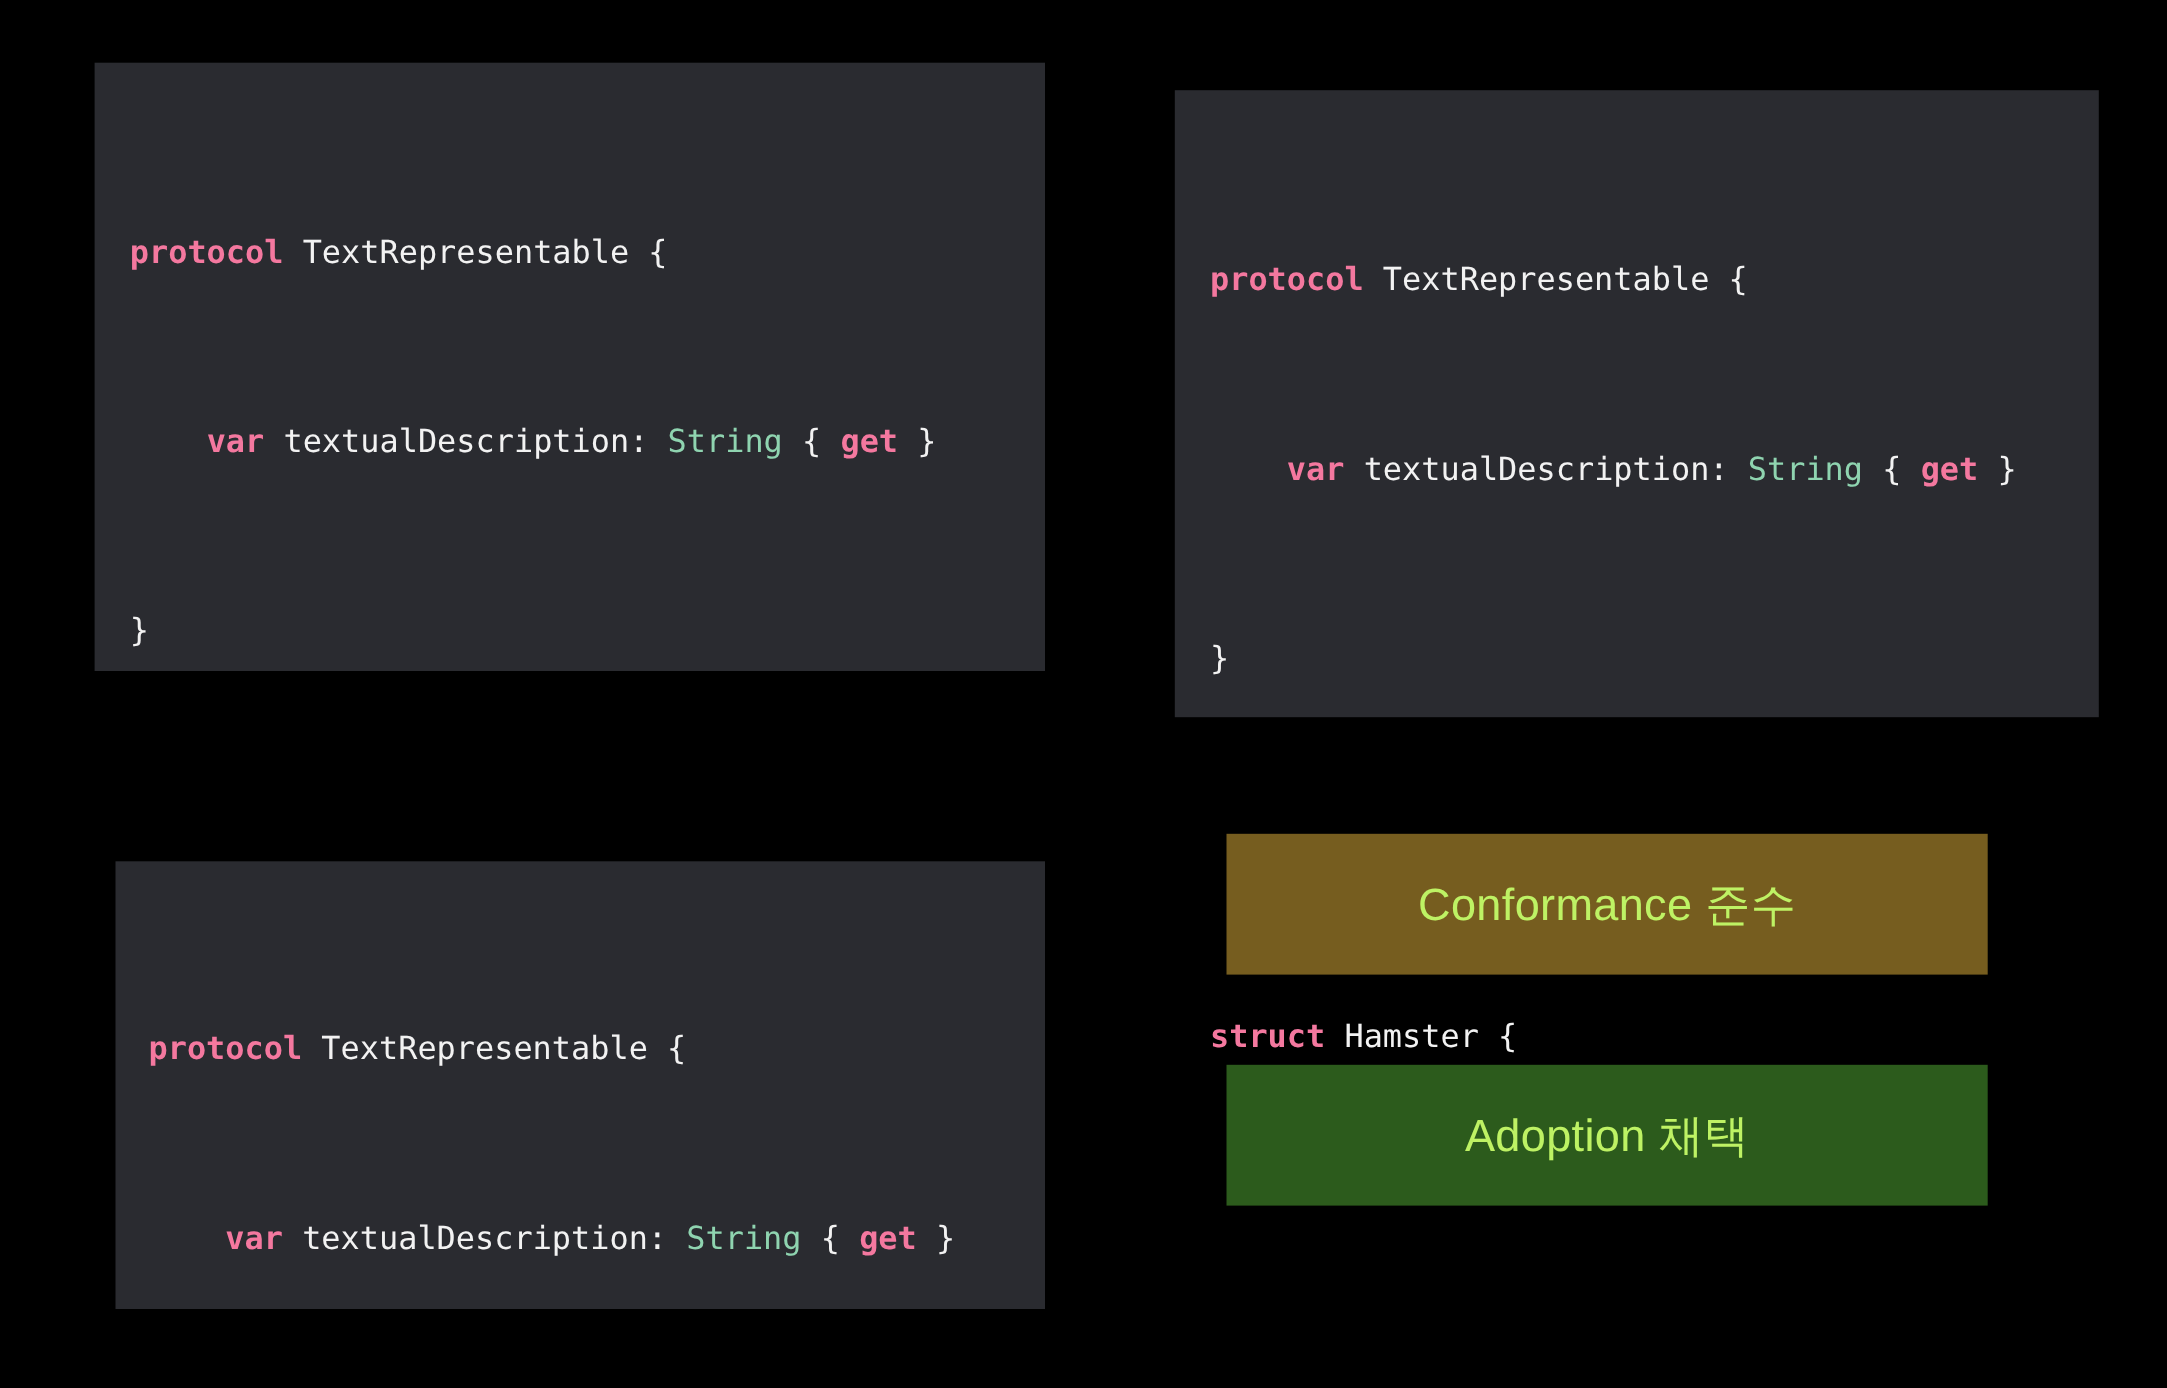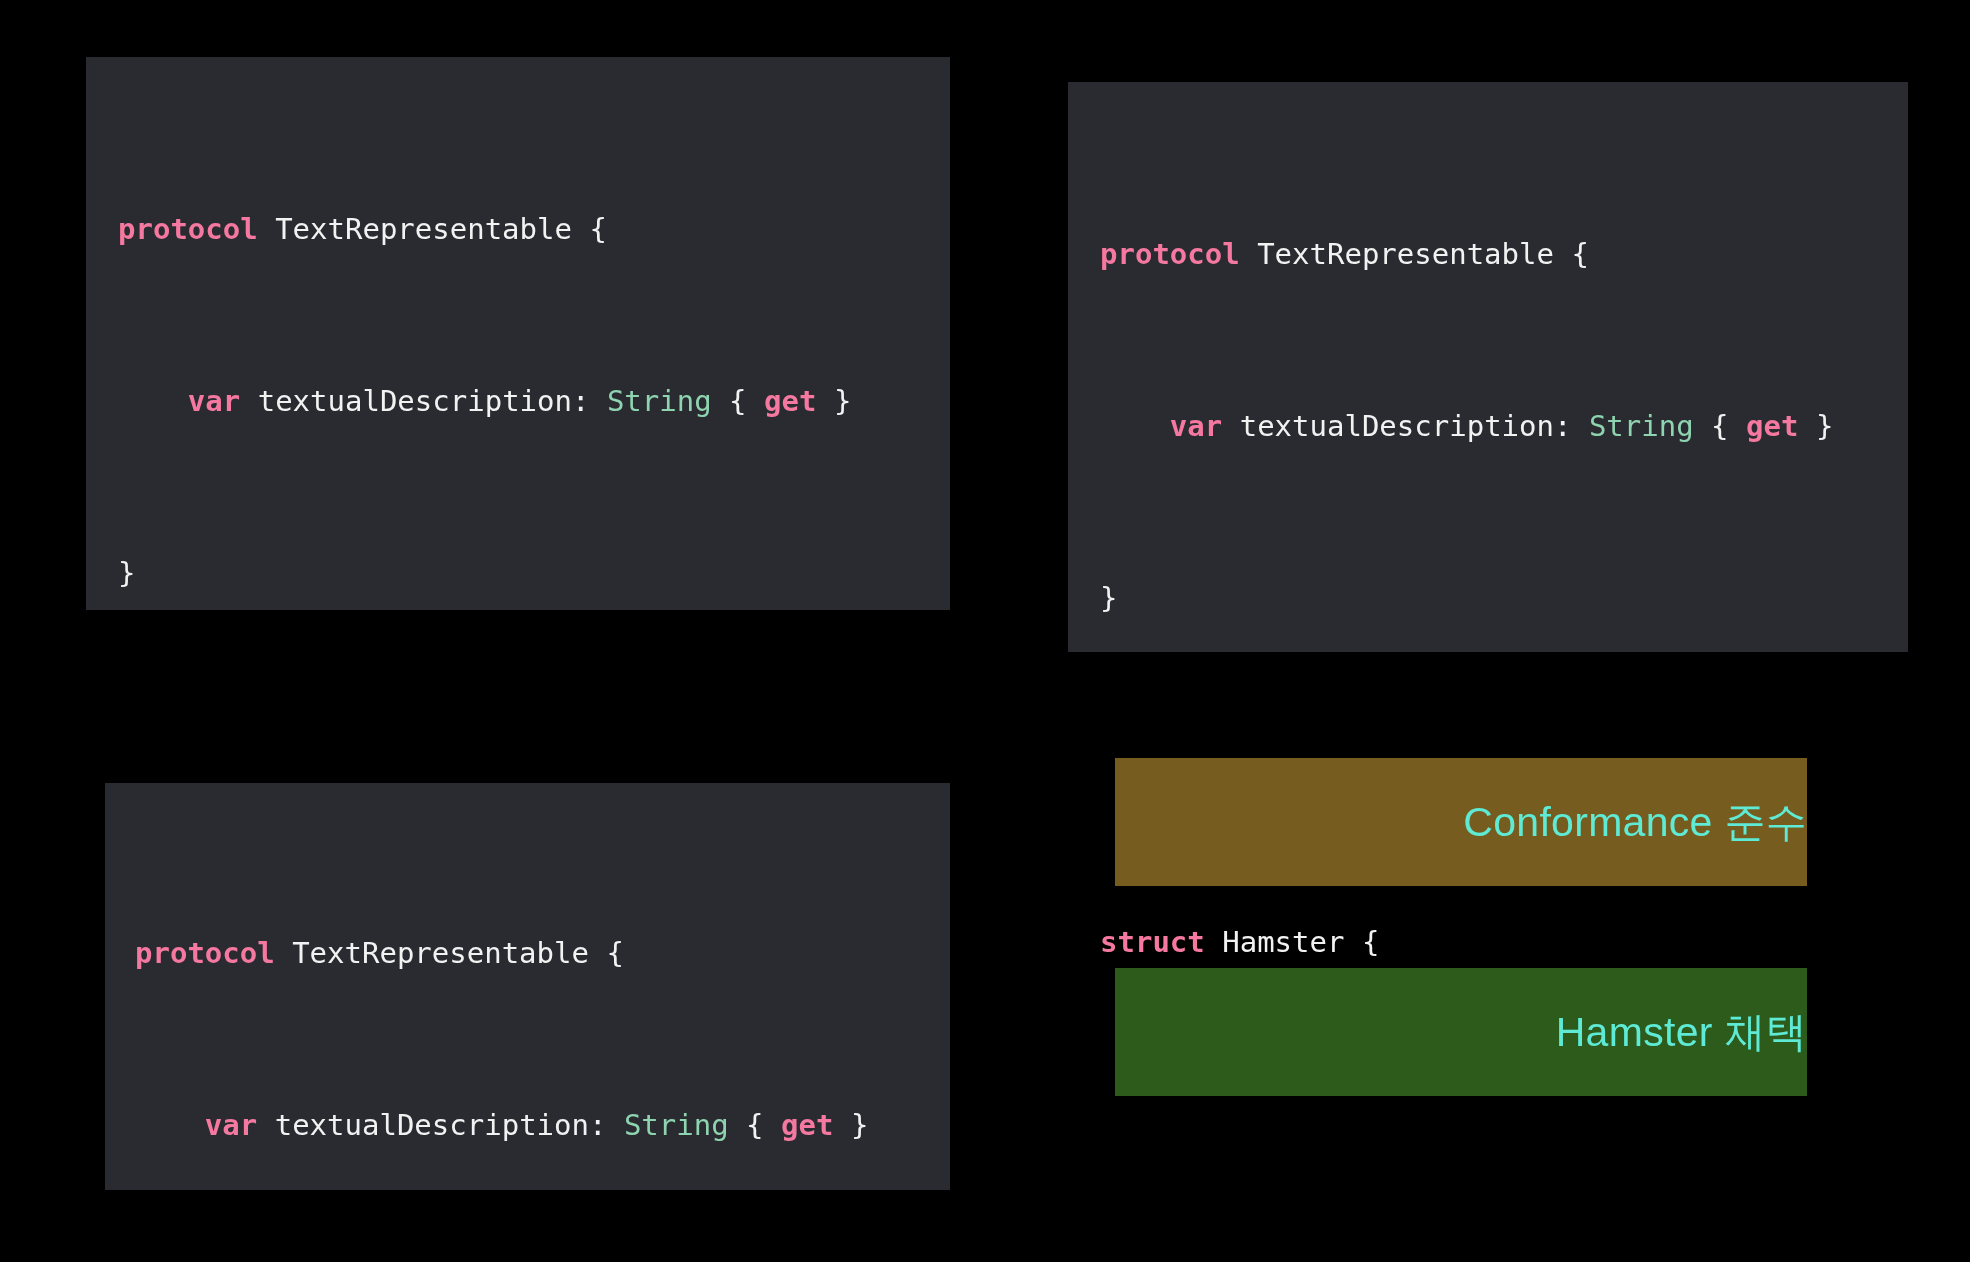--- a/index.html
+++ b/index.html
@@ -34,22 +34,22 @@
   .kw      { color: #f4789f; font-weight: bold; }
   .plain   { color: #f2f2f2; }
   .type    { color: #8fd4b0; }
   .punct   { color: #f2f2f2; }
 
   
   .legend-box {
     position: absolute;
     display: flex;
     align-items: center;
-    justify-content: flex-end;
-    color: #5eead4;
+    justify-content: center;
+    color: #bef264;
     font-family: "Liberation Sans", sans-serif;
     font-size: 41px;
     letter-spacing: 0.3px;
   }
 </style>
 </head>
 <body>
 
 <div class="panel" style="left:86px; top:57px; width:864px; height:553px;">
   <div class="code" style="padding:22px 0 0 32px;">
@@ -126,14 +126,14 @@
     
 
   </div>
 </div>
 
 <div class="legend-box" style="left:1115px; top:758px; width:692px; height:128px; background:#765d1f;">
   <span>Conformance 준수</span>
 </div>
 
 <div class="legend-box" style="left:1115px; top:968px; width:692px; height:128px; background:#2c5b1c;">
-  <span>Hamster 채택</span>
+  <span>Adoption 채택</span>
 </div>
 
 </body></html>

